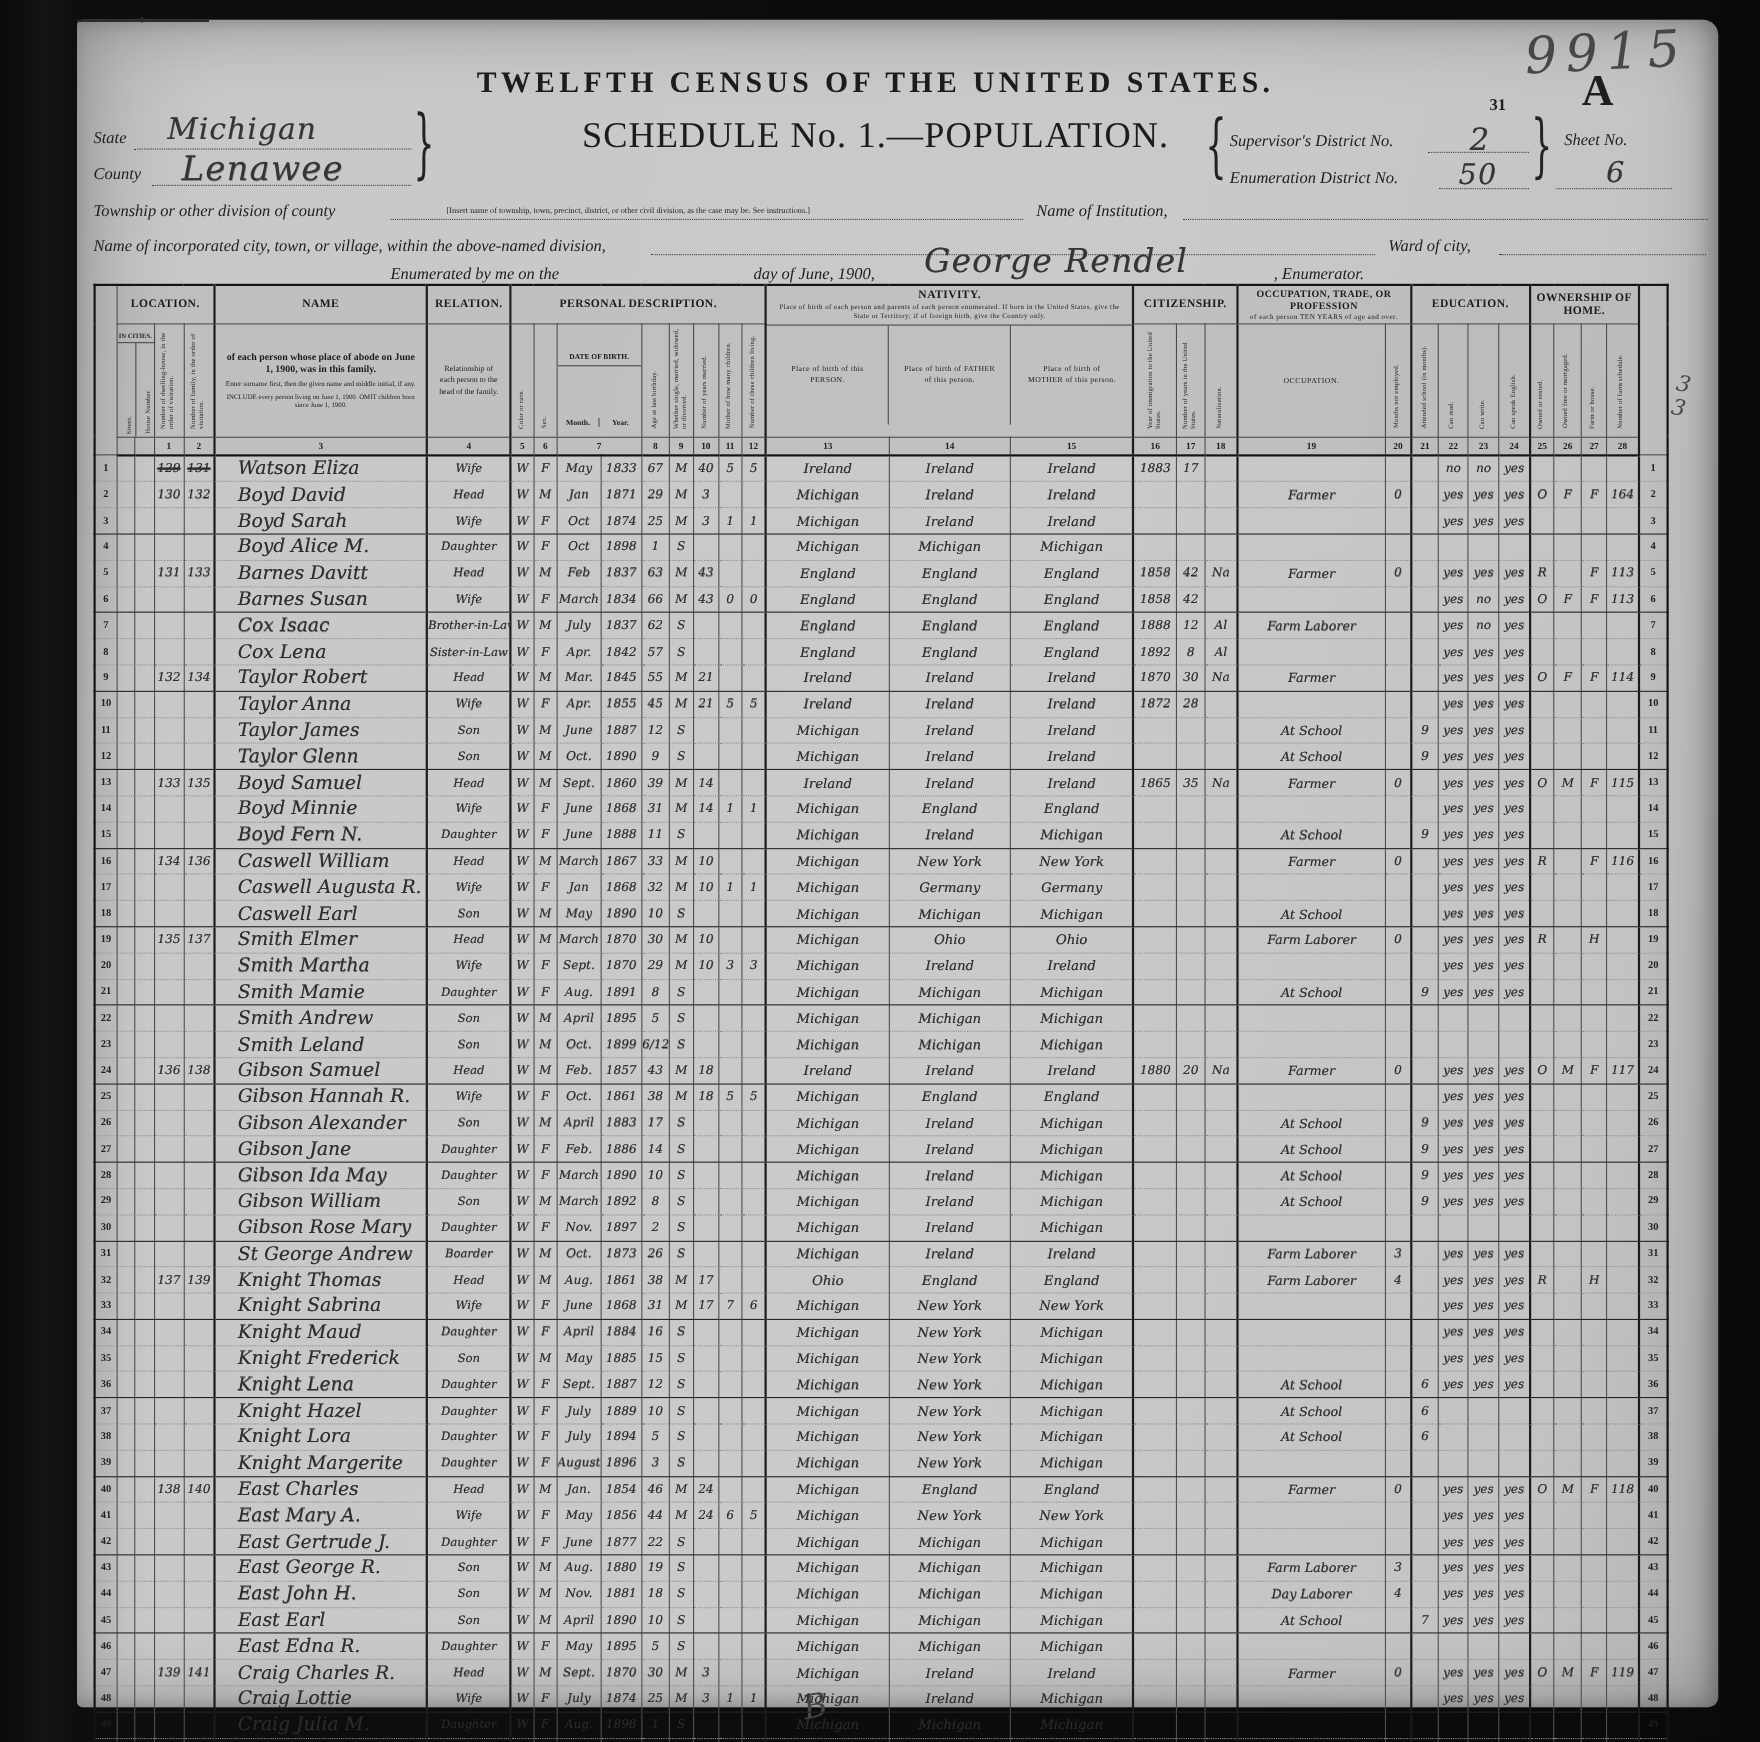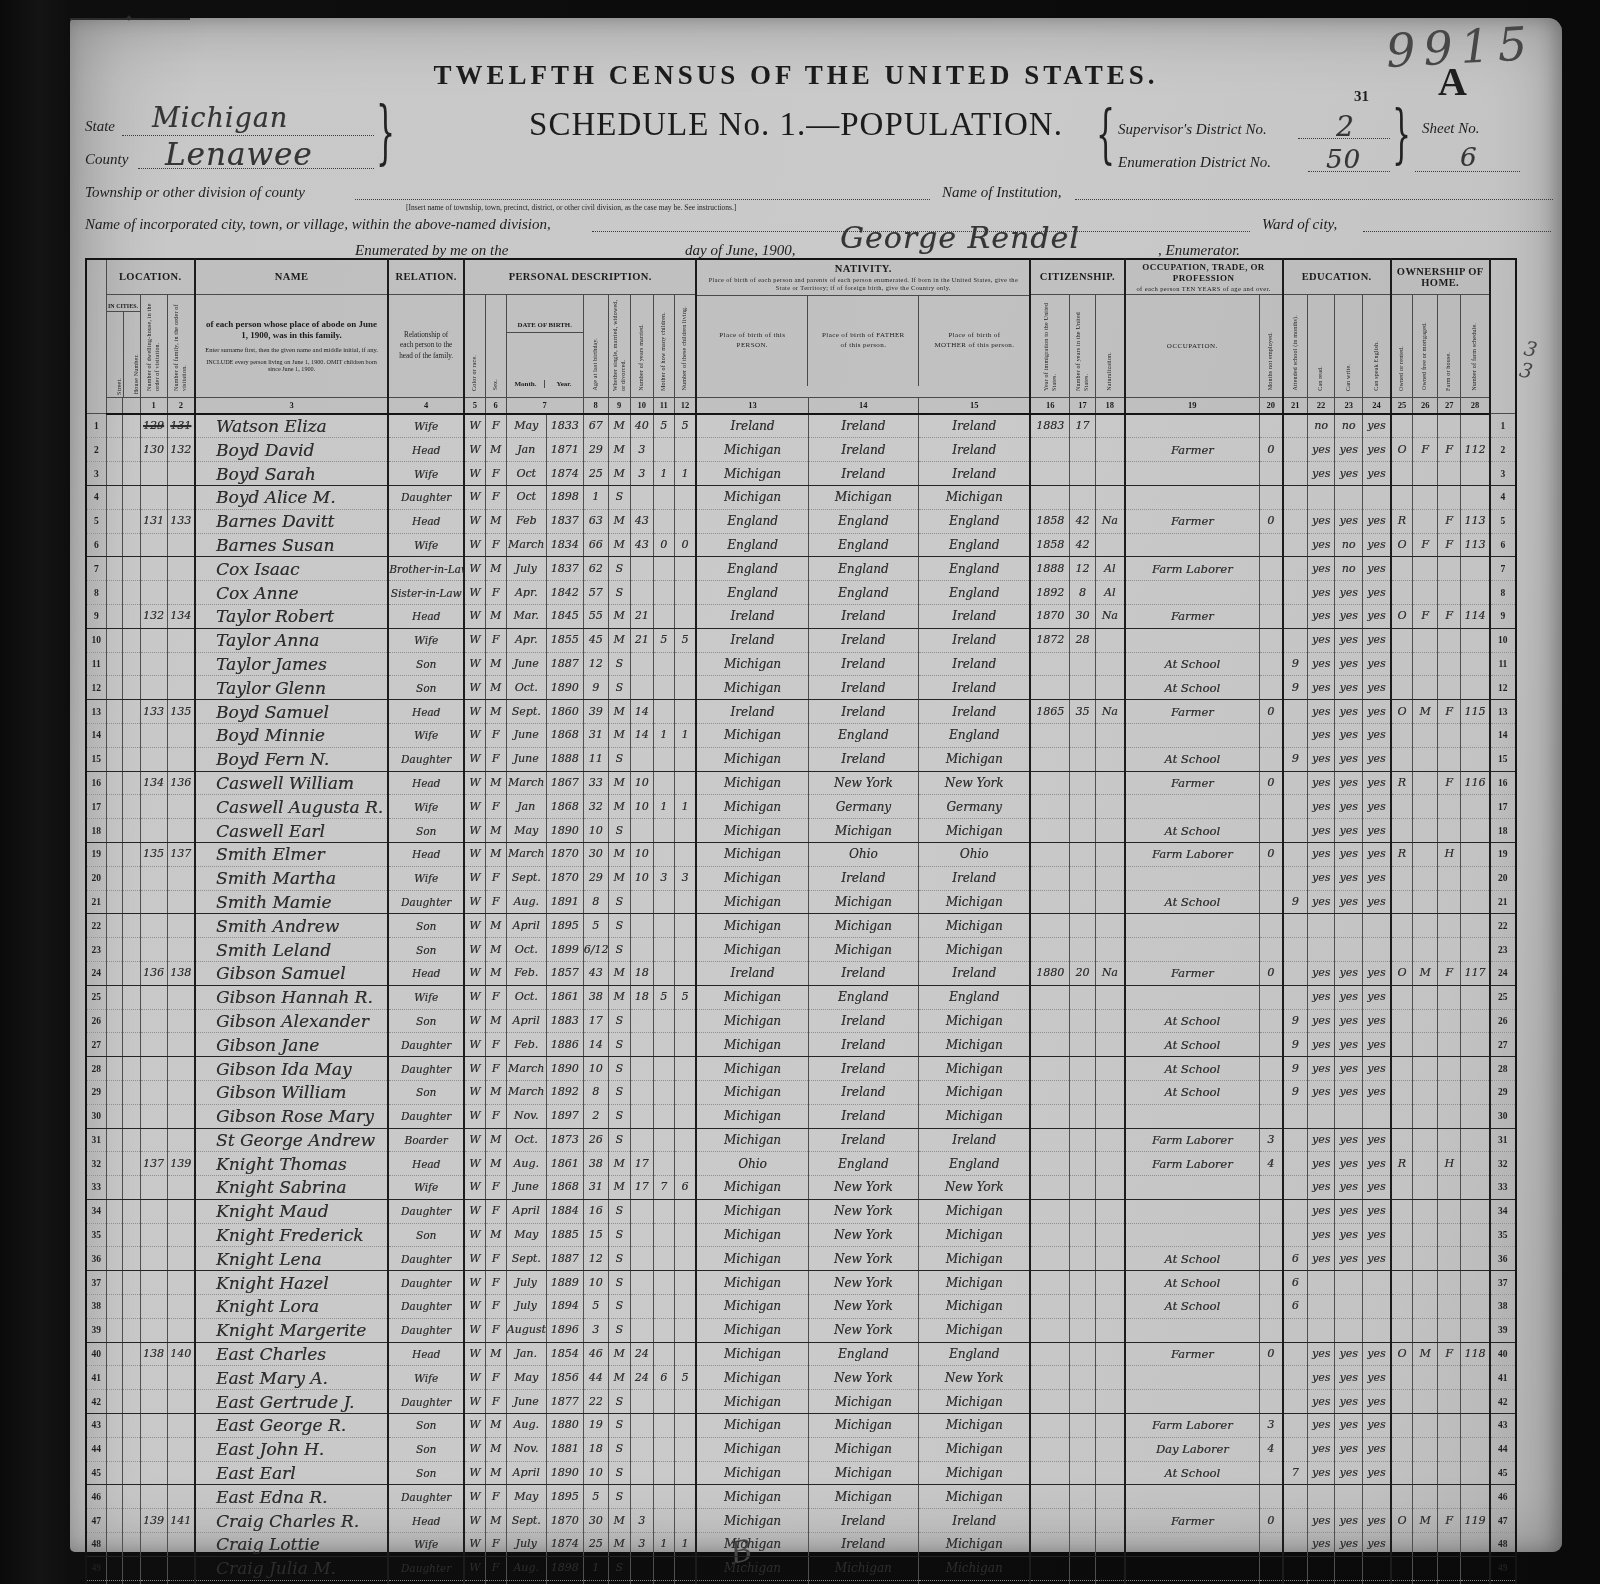--- a/index.html
+++ b/index.html
@@ -133,21 +133,21 @@
       <span class="plbl" style="left:1048px;top:136px;">Enumeration District No.</span>
       <span class="rule" style="left:1238px;top:153px;width:82px;"></span>
       <span class="hw2" style="left:1256px;top:126px;font-size:26px;">50</span>
       <span class="brace" style="left:1322px;top:98px;transform:scaleY(2.1);">}</span>
       <span class="plbl" style="left:1352px;top:102px;">Sheet No.</span>
       <span class="rule" style="left:1345px;top:153px;width:105px;"></span>
       <span class="hw2" style="left:1390px;top:124px;font-size:26px;">6</span>
 
       <span class="plbl" style="left:15px;top:166px;">Township or other division of county</span>
       <span class="rule" style="left:285px;top:181px;width:575px;"></span>
-      <span class="tiny" style="left:300px;top:185px;padding-left:36px;">[Insert name of township, town, precinct, district, or other civil division, as the case may be.  See instructions.]</span>
+      <span class="tiny" style="left:300px;top:169px;padding-left:36px;">[Insert name of township, town, precinct, district, or other civil division, as the case may be.  See instructions.]</span>
       <span class="plbl" style="left:872px;top:166px;">Name of Institution,</span>
       <span class="rule" style="left:1005px;top:181px;width:478px;"></span>
 
       <span class="plbl" style="left:15px;top:198px;">Name of incorporated city, town, or village, within the above-named division,</span>
       <span class="rule" style="left:522px;top:213px;width:658px;"></span>
       <span class="plbl" style="left:1192px;top:198px;">Ward of city,</span>
       <span class="rule" style="left:1293px;top:213px;width:188px;"></span>
 
       <span class="plbl" style="left:285px;top:224px;">Enumerated by me on the</span>
       <span class="rule" style="left:472px;top:240px;width:132px;"></span>
@@ -370,21 +370,21 @@
             <td class="hw"></td>
             <td class="hw occ gl">Farmer</td>
             <td class="hw">0</td>
             <td class="hw gl"></td>
             <td class="hw">yes</td>
             <td class="hw">yes</td>
             <td class="hw">yes</td>
             <td class="hw gl">O</td>
             <td class="hw">F</td>
             <td class="hw">F</td>
-            <td class="hw">112</td>
+            <td class="hw">164</td>
             <td class="ln gl">2</td>
           </tr>
           <tr>
             <td class="ln">3</td>
             <td></td>
             <td></td>
             <td class="hw"></td>
             <td class="hw"></td>
             <td class="hw name gl">Boyd Sarah</td>
             <td class="hw rel gl">Wife</td>
@@ -554,21 +554,21 @@
             <td class="hw"></td>
             <td class="hw"></td>
             <td class="ln gl">7</td>
           </tr>
           <tr>
             <td class="ln">8</td>
             <td></td>
             <td></td>
             <td class="hw"></td>
             <td class="hw"></td>
-            <td class="hw name gl">Cox Anne</td>
+            <td class="hw name gl">Cox Lena</td>
             <td class="hw rel gl">Sister-in-Law</td>
             <td class="hw gl">W</td>
             <td class="hw">F</td>
             <td class="hw">Apr.</td>
             <td class="hw">1842</td>
             <td class="hw">57</td>
             <td class="hw">S</td>
             <td class="hw"></td>
             <td class="hw"></td>
             <td class="hw"></td>

